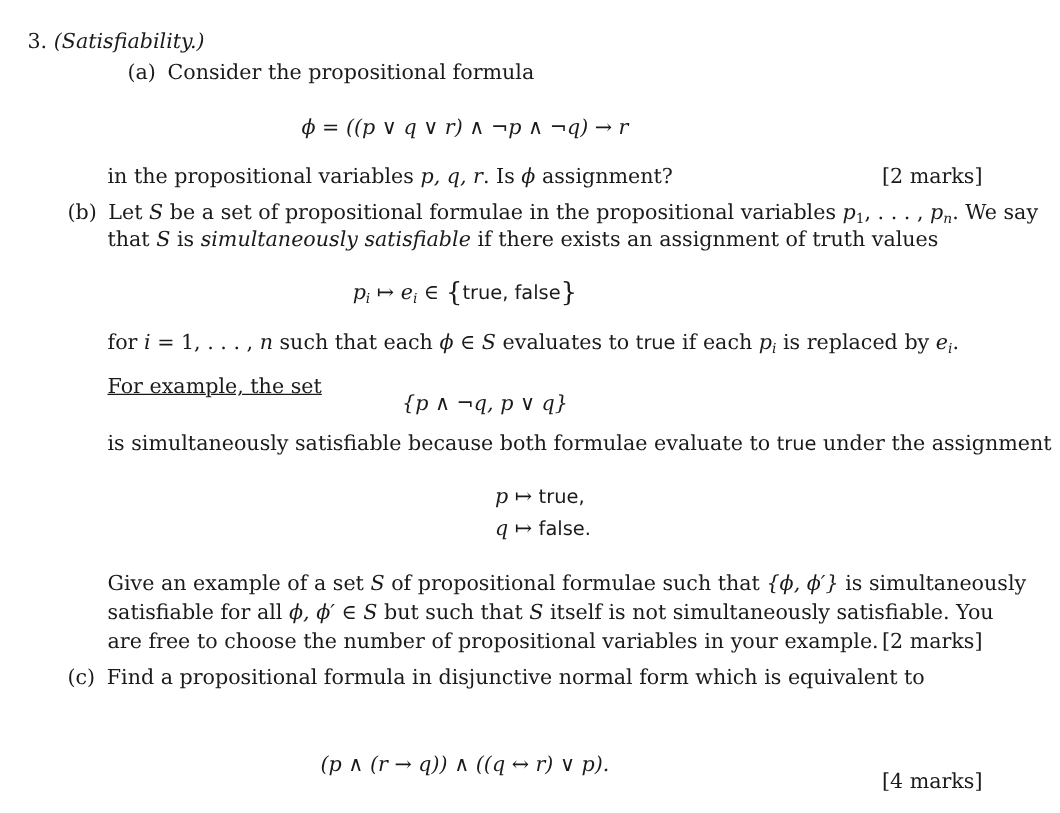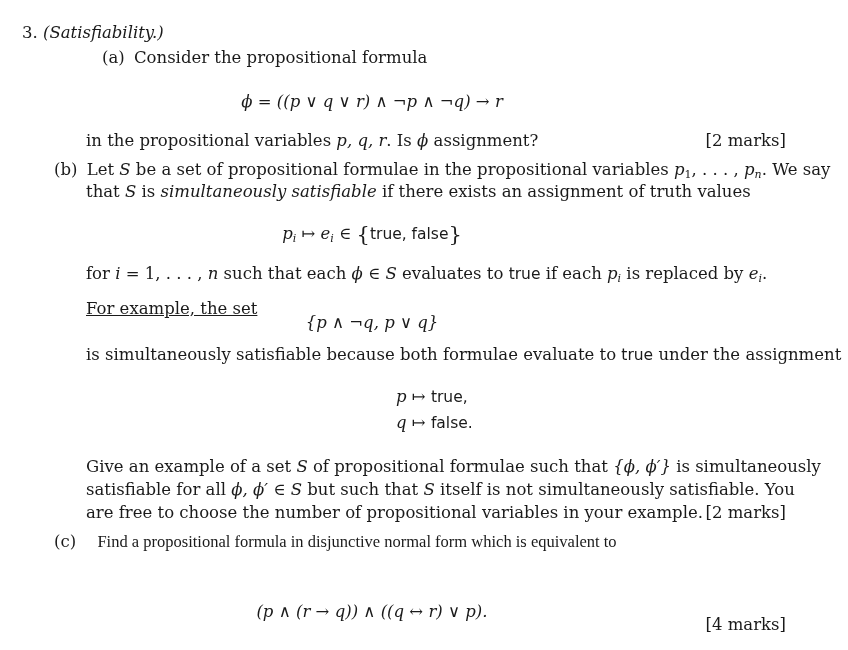--- a/index.html
+++ b/index.html
@@ -63,21 +63,21 @@
 <div class="center math" style="top:224px;">
   <span class="mv">p</span><sub class="mv">i</sub><span> ↦ </span><span class="mv">e</span><sub class="mv">i</sub><span> ∈ </span><span class="big-brace">{</span><span class="sans">true, false</span><span class="big-brace">}</span>
 </div>
 
 <div class="line" style="left:86px; top:264px;">
   <span>for </span><span class="mv">i</span><span> = 1, . . . , </span><span class="mv">n</span><span> such that each </span><span class="mv">ϕ</span><span> ∈ </span><span class="mv">S</span><span> evaluates to </span><span class="sans">true</span><span> if each </span><span class="mv">p</span><sub class="mv">i</sub><span> is replaced by </span><span class="mv">e</span><sub class="mv">i</sub><span>.</span>
 </div>
 
 <div class="line" style="left:86px; top:299px;text-decoration:underline;">For example, the set</div>
 
-<div class="center math" style="top:313px;">
+<div class="center math" style="top:313px;padding-left:16px;">
   <span class="mv">{p ∧ ¬q, p ∨ q}</span>
 </div>
 
 <div class="line" style="left:86px; top:345px;">
   <span>is simultaneously satisfiable because both formulae evaluate to </span><span class="sans">true</span><span> under the assignment</span>
 </div>
 
 <div class="line" style="left:396px; top:387px;">
   <span class="mv">p</span><span> ↦ </span><span class="sans">true,</span>
 </div>
@@ -89,20 +89,20 @@
   <span>Give an example of a set </span><span class="mv">S</span><span> of propositional formulae such that </span><span class="mv">{ϕ, ϕ′}</span><span> is simultaneously</span>
 </div>
 <div class="line" style="left:86px; top:480px;">
   <span>satisfiable for all </span><span class="mv">ϕ, ϕ′</span><span> ∈ </span><span class="mv">S</span><span> but such that </span><span class="mv">S</span><span> itself is not simultaneously satisfiable. You</span>
 </div>
 <div class="line" style="left:86px; top:503px;">are free to choose the number of propositional variables in your example.</div>
 <div class="marks" style="right:62px; top:503px;">[2 marks]</div>
 
 <div class="line" style="left:54px; top:532px;">
   <span>(c)</span>
-  <span style="margin-left:16px;font-family:Liberation Serif, serif;">Find a propositional formula in disjunctive normal form which is equivalent to</span>
+  <span style="margin-left:4px;">Find a propositional formula in disjunctive normal form which is equivalent to</span>
 </div>
 
 <div class="center math" style="top:602px;">
   <span class="mv">(p ∧ (r → q)) ∧ ((q ↔ r) ∨ p).</span>
 </div>
 
 <div class="marks" style="right:62px; top:615px;">[4 marks]</div>
 
 </body></html>

